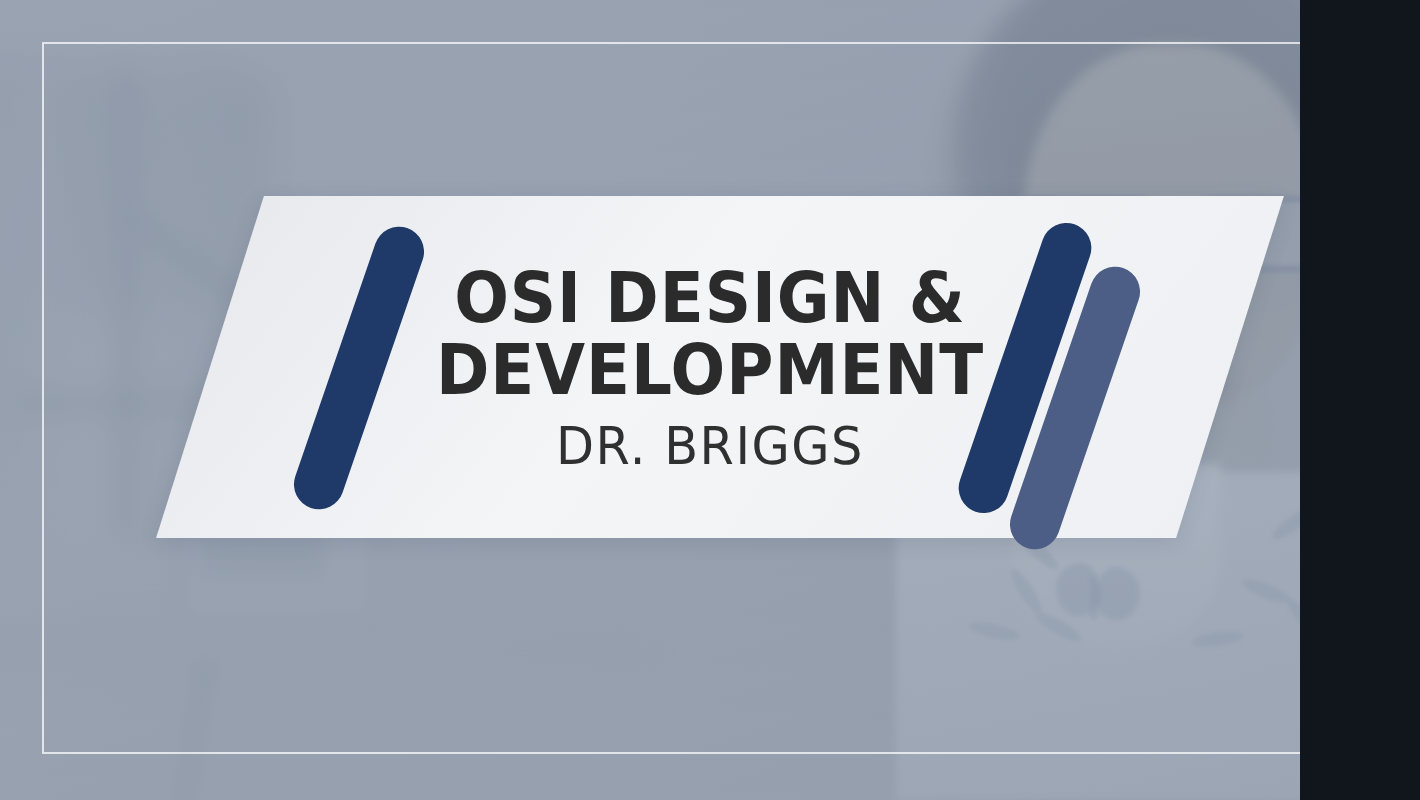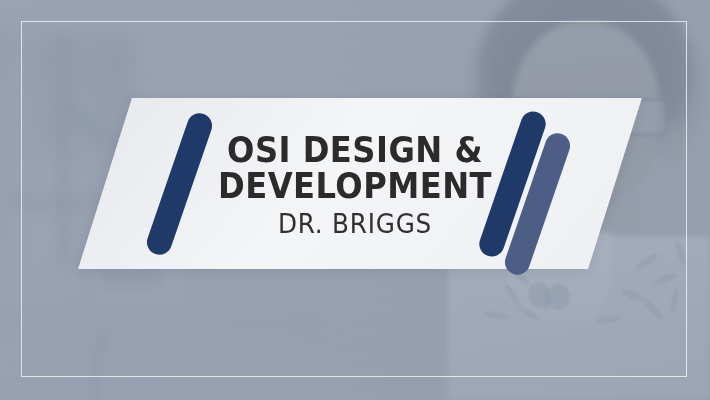--- a/index.html
+++ b/index.html
@@ -3,21 +3,21 @@
 <meta charset="utf-8">
 <style>
   html, body {
     margin: 0;
     padding: 0;
     background: #11151c;
   }
 
   .slide {
     position: relative;
-    width: 710px;
+    width: 650px;
     height: 400px;
     overflow: hidden;
     font-family: "DejaVu Sans", sans-serif;
     background: #99a2b1;
   }
 
   
   .photo-layer {
     position: absolute;
     inset: 0;

